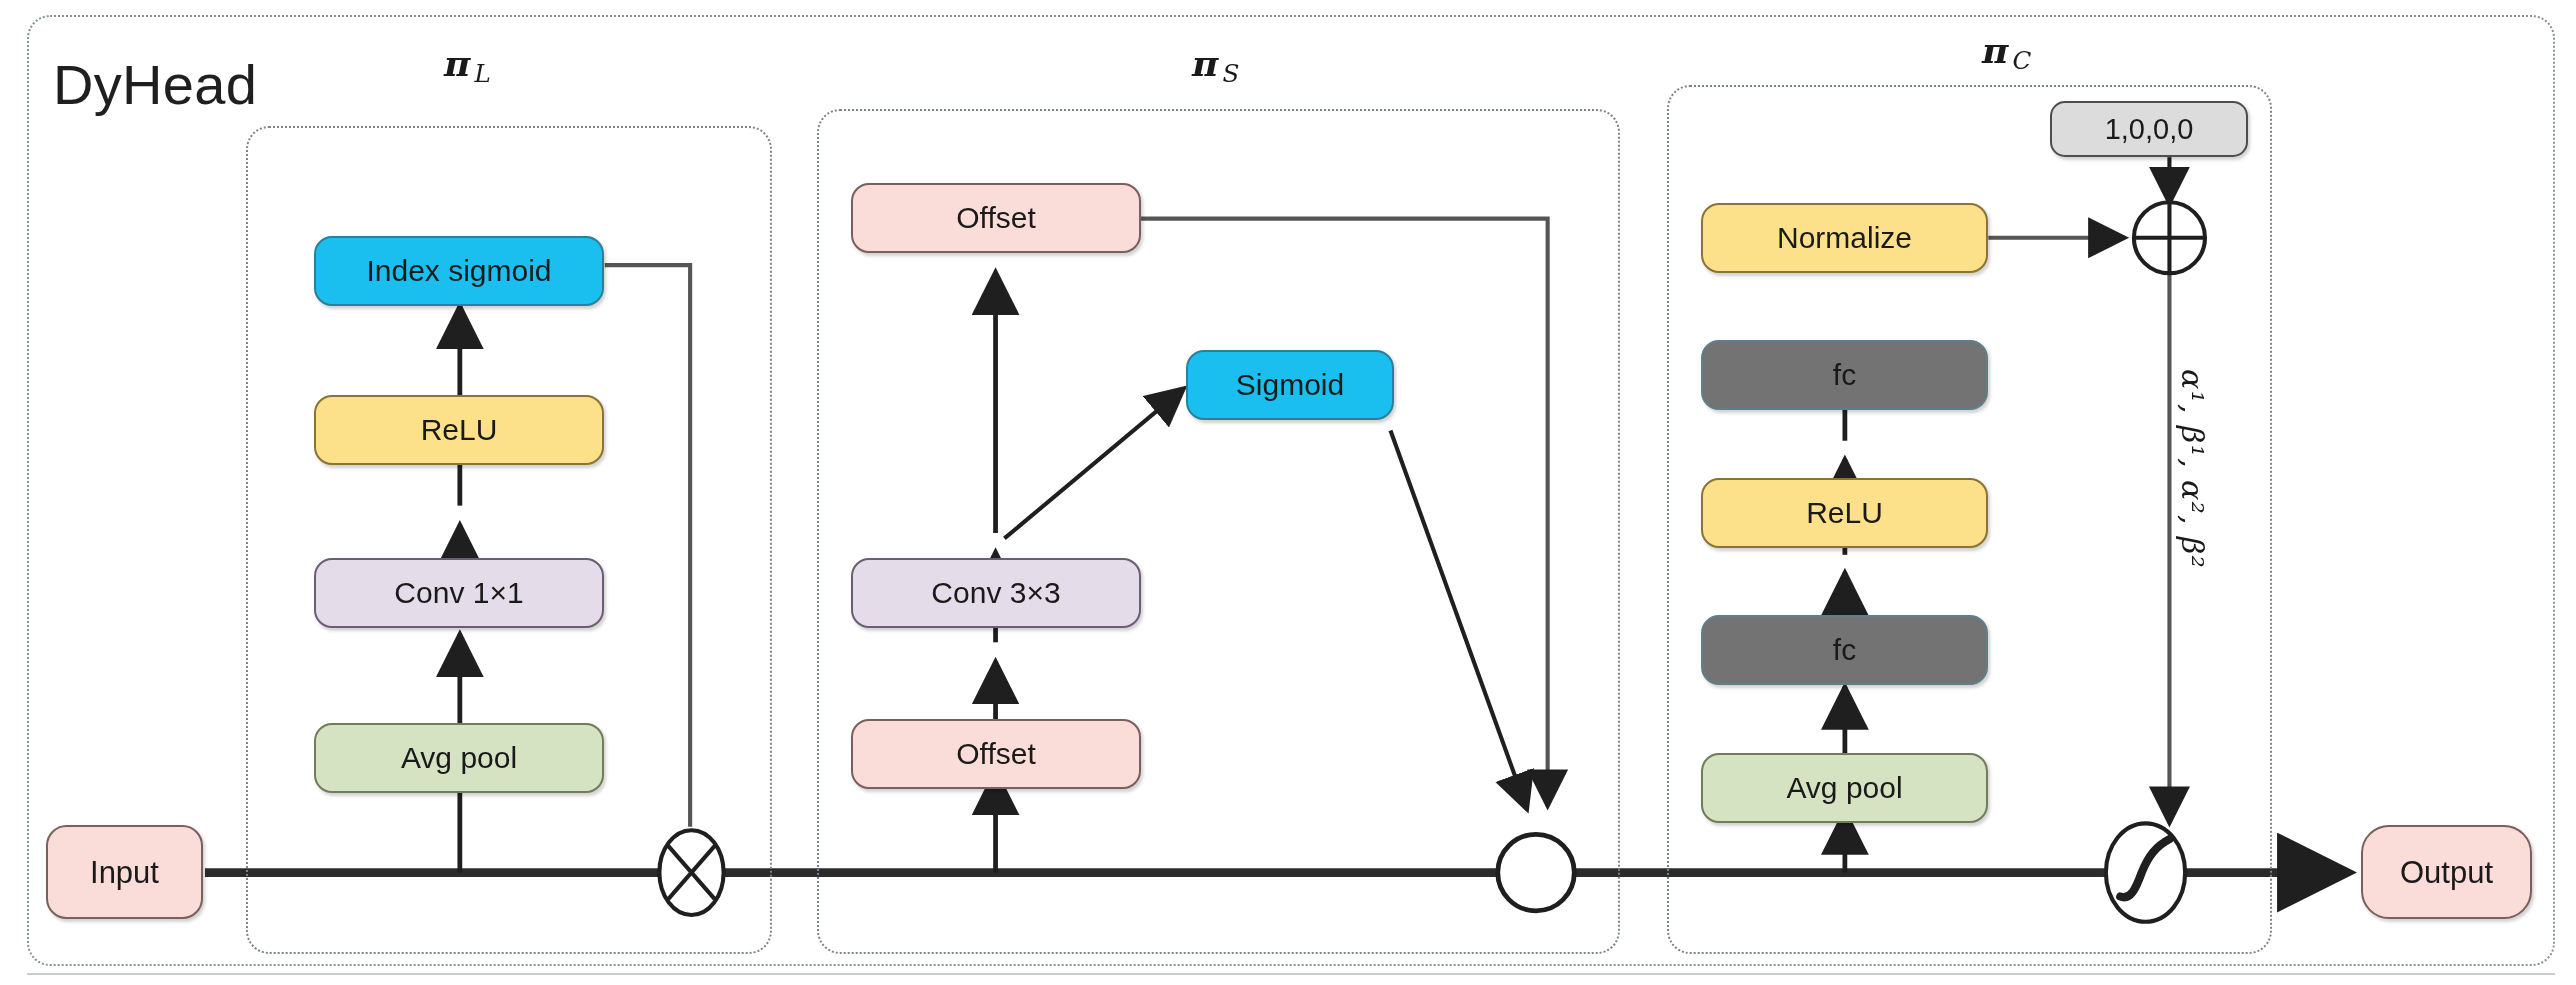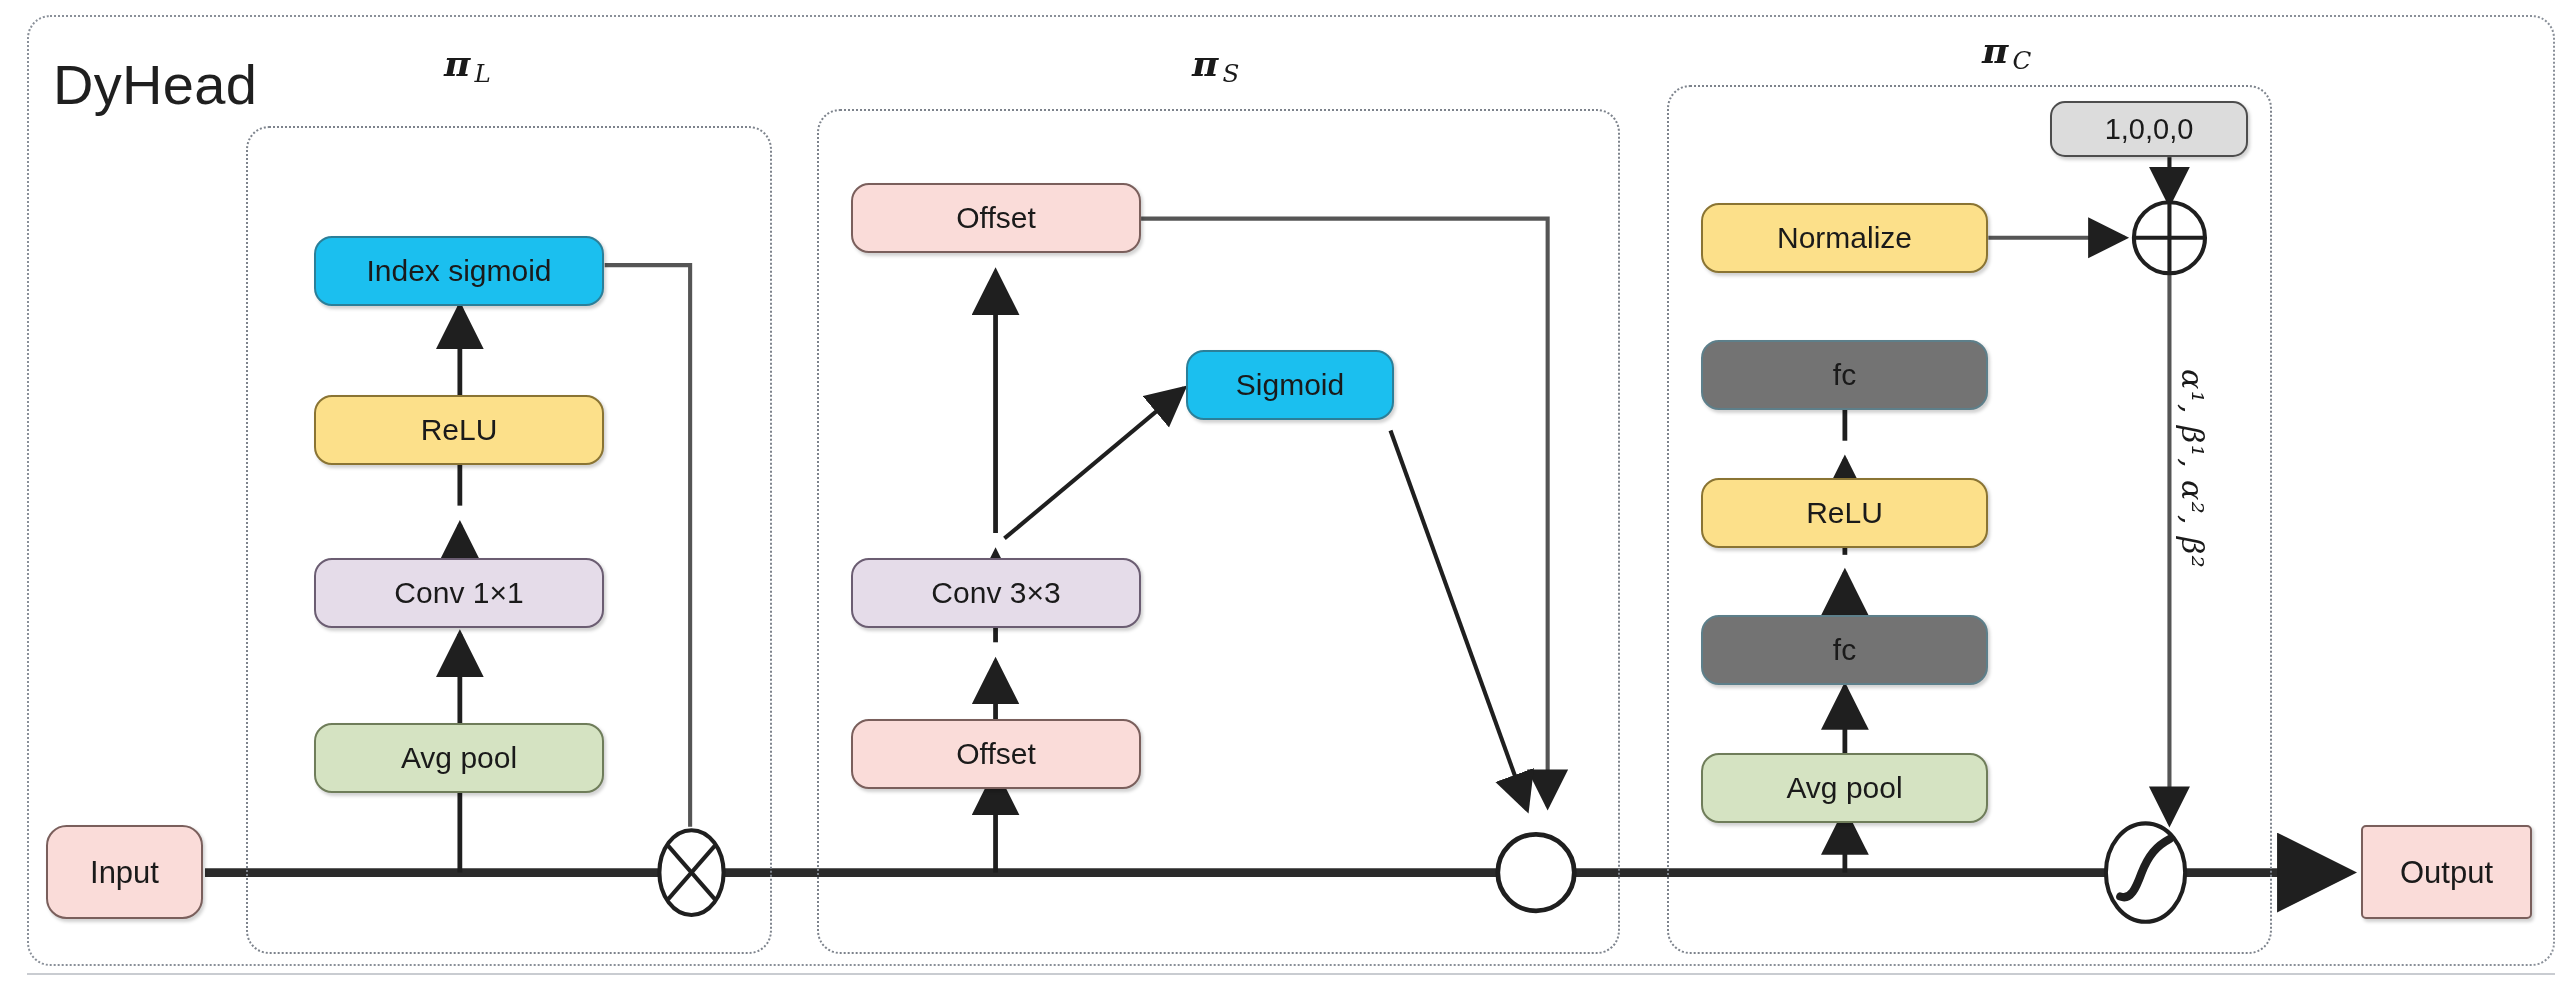--- a/index.html
+++ b/index.html
@@ -149,21 +149,21 @@
   </div>
 
   <div class="lbl pi-label" style="left:1982px;top:29px;">
     <span class="pi">π</span><span class="sub">C</span>
   </div>
 
   <div class="node n-pink" style="left:46px;top:825px;width:157px;height:94px;font-size:31px;border-radius:20.5px;">
     <span>Input</span>
   </div>
 
-  <div class="node n-pink" style="left:2361px;top:825px;width:171px;height:94px;font-size:31px;border-radius:5px;align-items:center;">
+  <div class="node n-pink" style="left:2361px;top:825px;width:171px;height:94px;font-size:31px;border-radius:28px;align-items:center;">
     <span>Output</span>
   </div>
 
   <div class="node n-cyan" style="left:314px;top:236px;width:290px;height:70px;font-size:30px;">
     <span>Index sigmoid</span>
   </div>
   <div class="node n-yellow" style="left:314px;top:395px;width:290px;height:70px;font-size:30px;">
     <span>ReLU</span>
   </div>
   <div class="node n-purple" style="left:314px;top:558px;width:290px;height:70px;font-size:30px;">

